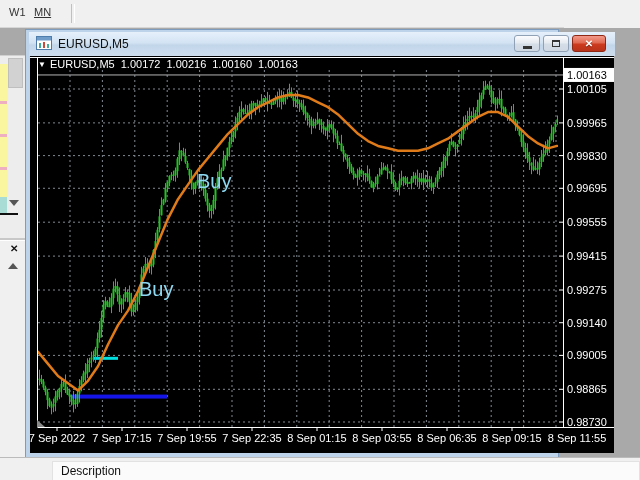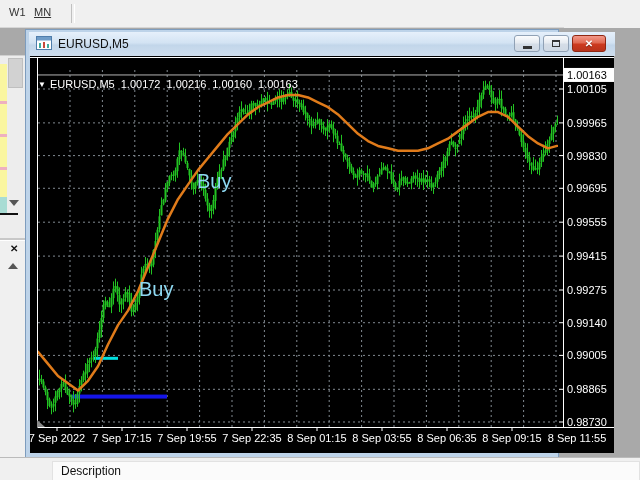--- a/index.html
+++ b/index.html
@@ -45,21 +45,21 @@
   .wbtn.close{width:34px;border-color:#8e2713;color:#fff;font-size:10px;font-weight:bold;
         background:linear-gradient(#f2988a,#e06a52 45%,#cc3a1f 55%,#b8331b);
         text-shadow:0 1px 1px rgba(0,0,0,.4);}
   .glyph-min{width:9px;height:3px;background:#333;margin-top:8px;}
   .glyph-restore{width:8px;height:7px;border:1px solid #333;border-top:2px solid #333;box-sizing:border-box;}
 
   .client{position:absolute;left:4px;top:26px;width:584px;height:397px;background:#000;}
   .client svg{position:absolute;left:0;top:0;display:block;}
   .client svg text{font-family:"Liberation Sans","DejaVu Sans",sans-serif;}
   .infobar{position:absolute;left:8px;top:2px;height:13px;color:#fff;font-size:11px;
-           white-space:nowrap;margin-top:20px;}
+           white-space:nowrap;}
   .infobar span{margin-right:6px;}
   .infobar .tri{font-size:8px;position:relative;top:-1px;margin-right:4px;}
 
   #bottombar{position:absolute;left:0;top:457px;width:640px;height:23px;background:#f0f0f0;
            border-top:1px solid #bbb;z-index:4;padding-left:20px;}
   #bottom-panel{position:absolute;left:52px;top:3px;width:588px;height:20px;background:#fbfbfb;
            border:1px solid #e2e2e2;border-bottom:none;box-sizing:border-box;}
   #bottom-panel .tab{position:absolute;left:8px;top:2px;font-size:12px;color:#111;}
 </style>
 </head>

